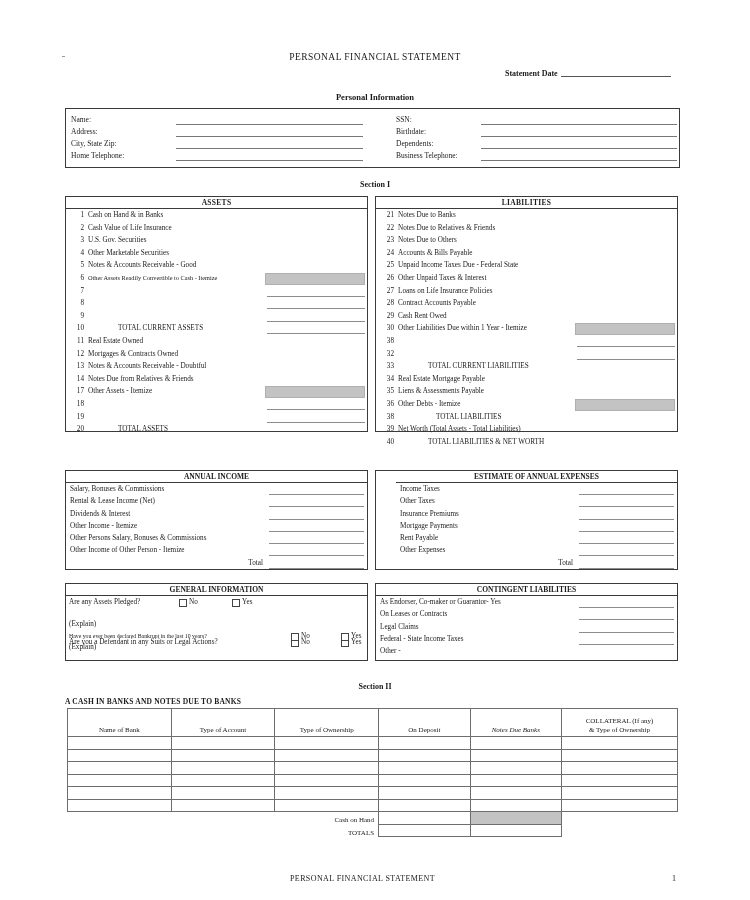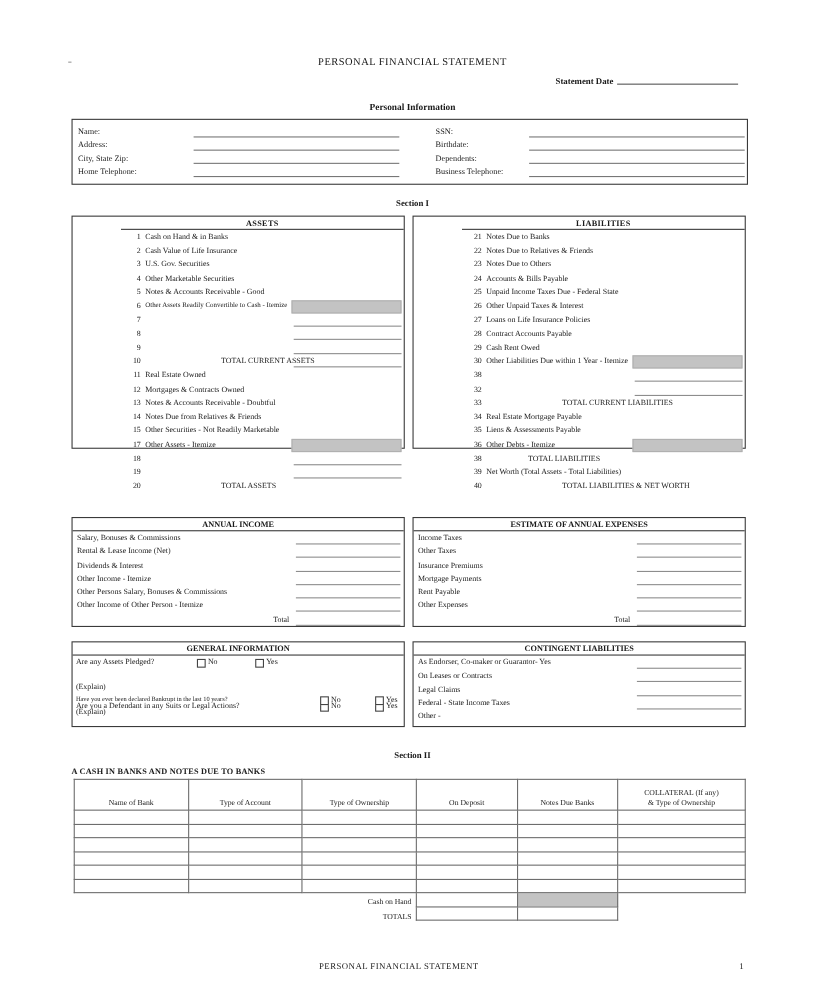--- a/index.html
+++ b/index.html
@@ -56,61 +56,60 @@
   .section-head{
     position:absolute;width:750px;left:0;
     text-align:center;font-size:8px;font-weight:bold;
   }
   #section1-head{top:180px;}
   #section2-head{top:682px;}
 
   
   #al-wrap{position:absolute;left:65px;top:196px;width:613px;height:265px;}
   .al-table{
-    position:absolute;top:0;width:303px;height:212px;
+    position:absolute;top:0;width:303px;height:236px;
     border:1px solid #3a3a3a;
     box-sizing:border-box;
-    padding-left:44px;
   }
   #assets-table{left:0;}
   #liab-table{left:310px;}
   .al-head{
     height:11px;line-height:11px;text-align:center;
     font-size:7.5px;font-weight:bold;letter-spacing:.3px;
     border-bottom:1px solid #3a3a3a;
   }
   .al-body{position:relative;}
   .al-row{
     position:relative;height:12.6px;line-height:12.6px;
     font-size:7.2px;white-space:nowrap;
   }
   .al-row .num{
     position:absolute;left:4px;top:0;width:14px;text-align:right;
   }
   .al-row .txt{position:absolute;left:22px;top:0;}
-  .al-row .txt.ind{left:52px;margin-left:39px;}
+  .al-row .txt.ind{left:52px;}
   .al-row .txt.ind2{left:60px;}
   .al-row .txt.small{font-size:6.3px;}
   
   .amt{
     position:absolute;right:2px;top:1px;height:10px;
   }
   .amt.line{border-bottom:1px solid #8d8d8d;}
   .amt.fill{background:#c3c3c3;border:1px solid #b0b0b0;}
   #assets-table .amt{width:98px;}
   #liab-table .amt{width:98px;}
 
   
   #ie-wrap{position:absolute;left:65px;top:470px;width:613px;height:100px;}
   .ie-table{
     position:absolute;top:0;width:303px;height:100px;
     border:1px solid #3a3a3a;box-sizing:border-box;
   }
   #income-table{left:0;}
-  #expense-table{left:310px;}
+  #expense-table{left:310px;padding-left:20px;}
   .ie-head{
     height:11px;line-height:11px;text-align:center;
     font-size:7.5px;font-weight:bold;
     border-bottom:1px solid #3a3a3a;
   }
   .ie-row{
     position:relative;height:12.3px;line-height:12.3px;
     font-size:7.2px;white-space:nowrap;
   }
   .ie-row .txt{position:absolute;left:4px;top:0;}
@@ -300,24 +299,20 @@
             <span class="num">12</span>
             <span class="txt">Mortgages &amp; Contracts Owned</span>
           </div>
           <div class="al-row">
             <span class="num">13</span>
             <span class="txt">Notes &amp; Accounts Receivable - Doubtful</span>
           </div>
           <div class="al-row">
             <span class="num">14</span>
             <span class="txt">Notes Due from Relatives &amp; Friends</span>
-          </div>
-          <div class="al-row">
-            <span class="num">15</span>
-            <span class="txt">Other Securities - Not Readily Marketable</span>
           </div>
           <div class="al-row">
             <span class="num">17</span>
             <span class="txt">Other Assets - Itemize</span>
             <span class="amt fill"></span>
           </div>
           <div class="al-row">
             <span class="num">18</span>
             <span class="txt"></span>
             <span class="amt line"></span>
@@ -555,21 +550,21 @@
           </th>
           <th style="width: 17%;">
             <span class="two">Type of Account</span>
           </th>
           <th style="width: 17%;">
             <span class="two">Type of Ownership</span>
           </th>
           <th style="width: 15%;">
             <span class="two">On Deposit</span>
           </th>
-          <th style="width: 15%;">
+          <th style="width: 15%; font-style: italic;">
             <span class="two">Notes Due Banks</span>
           </th>
           <th style="width: 19%;">
             <span class="two">COLLATERAL (If any)</span>
             <span class="two">&amp; Type of Ownership</span>
           </th>
         </tr>
       </thead>
     <tbody id="bank-body">
         <tr>

